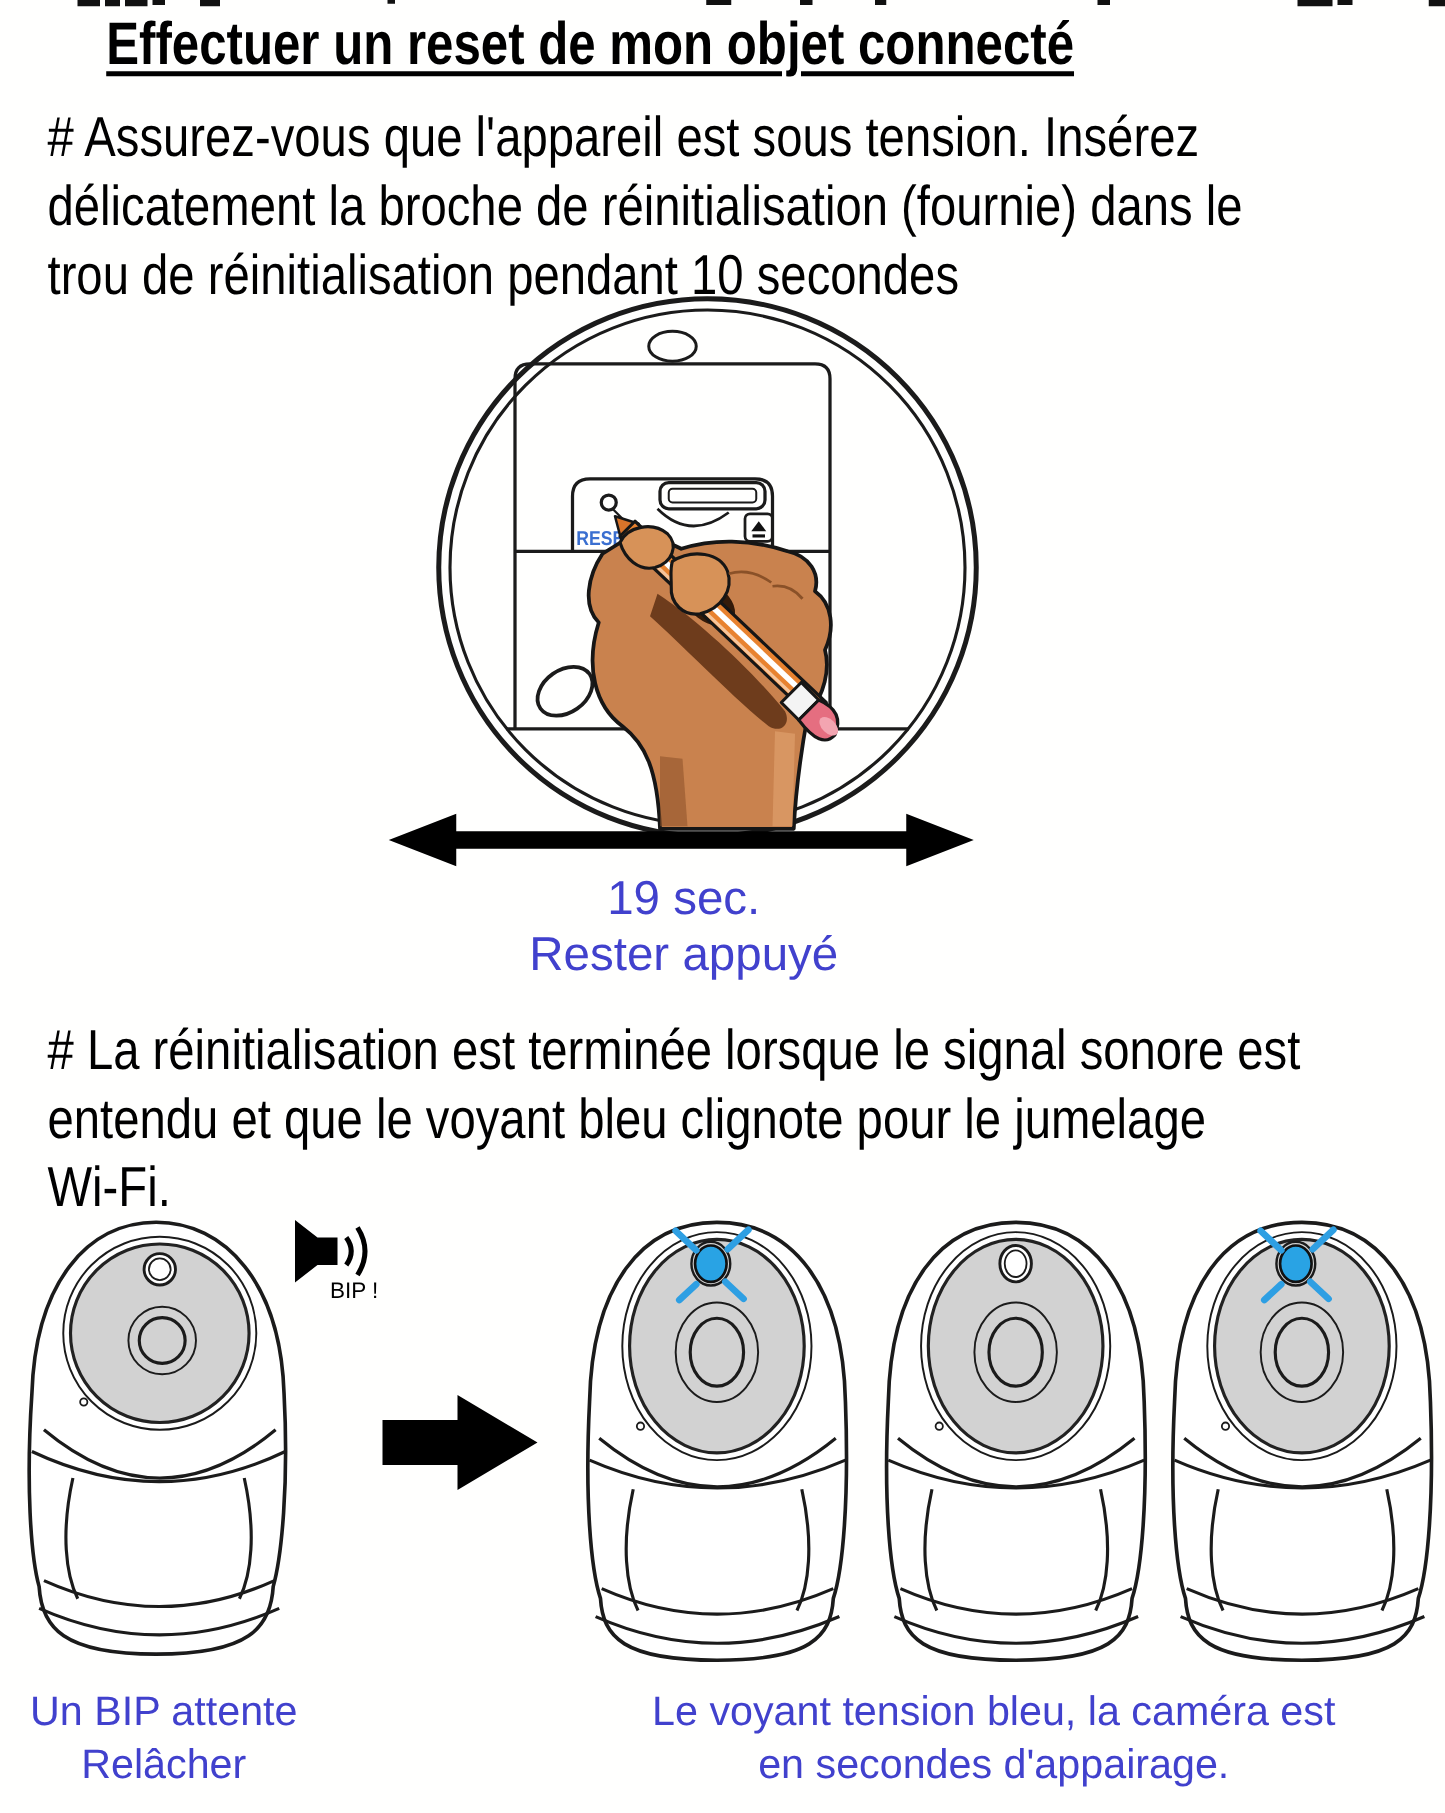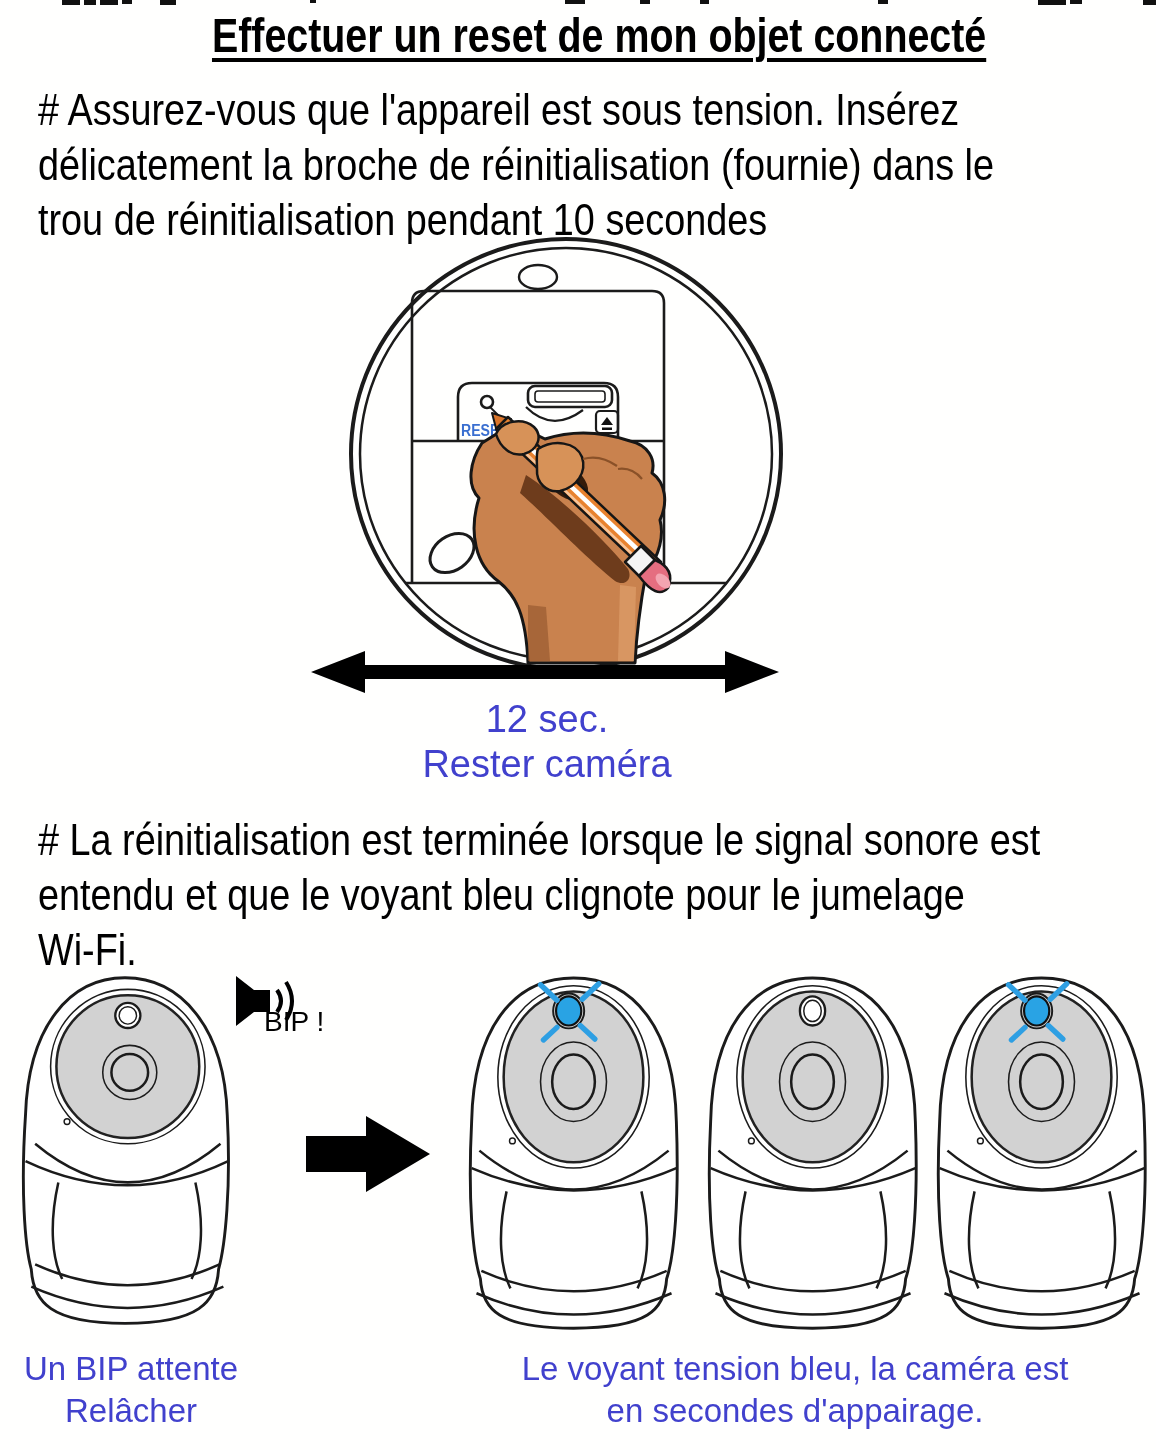--- a/index.html
+++ b/index.html
@@ -14,35 +14,35 @@
     --skin-dark:#8A5128;
     --face-gray:#D2D2D2;
     --ink:#1B1B1B;
   }
   html,body{margin:0;padding:0;background:#fff;}
   #page{
     position:relative;width:1156px;height:1450px;background:#FFFFFE;
     font-family:"Liberation Sans",sans-serif;color:#000;overflow:hidden;
   }
   .frag{position:absolute;top:0;background:#111;}
-  .title-wrap{position:absolute;left:0;right:0;top:10px;text-align:center;padding-left:43px;}
+  .title-wrap{position:absolute;left:0;right:0;top:10px;}
   .title{
     display:inline-block;font-size:48px;font-weight:bold;line-height:52px;
     text-decoration:underline;text-decoration-thickness:4px;text-underline-offset:6px;
     transform:scaleX(.82);transform-origin:50% 50%;white-space:nowrap;
   }
   .para{position:absolute;left:2px;margin-left:36px;}
   .para .line{
     font-size:45px;line-height:55px;white-space:nowrap;
     transform:scaleX(.84);transform-origin:0 50%;
   }
   .blue-caption{position:absolute;text-align:center;color:var(--caption-blue);}
   .blue-caption .cline{font-size:38px;line-height:45px;}
   .blue-caption.small .cline{font-size:33px;line-height:42px;}
-  .bip-label{position:absolute;font-size:28px;color:#000;}
+  .bip-label{position:absolute;font-size:18px;color:#000;margin-top:16px;}
   svg{position:absolute;overflow:visible;}
   svg .ln{stroke:var(--ink);fill:none;}
 </style>
 </head>
 <body>
 <div id="page">
 
 <div>
   <div class="frag" style="left:62px;width:18px;height:5px"></div>
   <div class="frag" style="left:84px;width:12px;height:5px"></div>
@@ -112,22 +112,22 @@
     <path d="M208,214 C224,204 246,207 252,222 C257,237 247,252 230,256 C217,258 206,248 207,234 C207,226 206,219 208,214 Z" fill="var(--skin-light)" stroke="#161616" stroke-width="2.5"></path>
     <path d="M253,224 Q270,219 287,231 M288,234 Q302,232 312,244" fill="none" stroke="#8A5128" stroke-width="2.2"></path>
   </g>
 </svg>
 
 <svg style="left:308px;top:650px" width="474" height="44" viewBox="0 0 474 44">
   <polygon points="3,22 57,1 57,15 417,15 417,1 471,22 417,43 417,29 57,29 57,43" fill="#000"></polygon>
 </svg>
 
 <div class="blue-caption" style="left:297px;top:697px;width:500px">
-  <div class="cline">12 sec.</div>
-  <div class="cline">Rester caméra</div>
+  <div class="cline">19 sec.</div>
+  <div class="cline">Rester appuyé</div>
 </div>
 
 <div class="para" style="top:812px">
   <div class="line"># La réinitialisation est terminée lorsque le signal sonore est</div>
   <div class="line">entendu et que le voyant bleu clignote pour le jumelage</div>
   <div class="line">Wi-Fi.</div>
 </div>
 
 <svg width="0" height="0" style="position:absolute">
   <defs>

